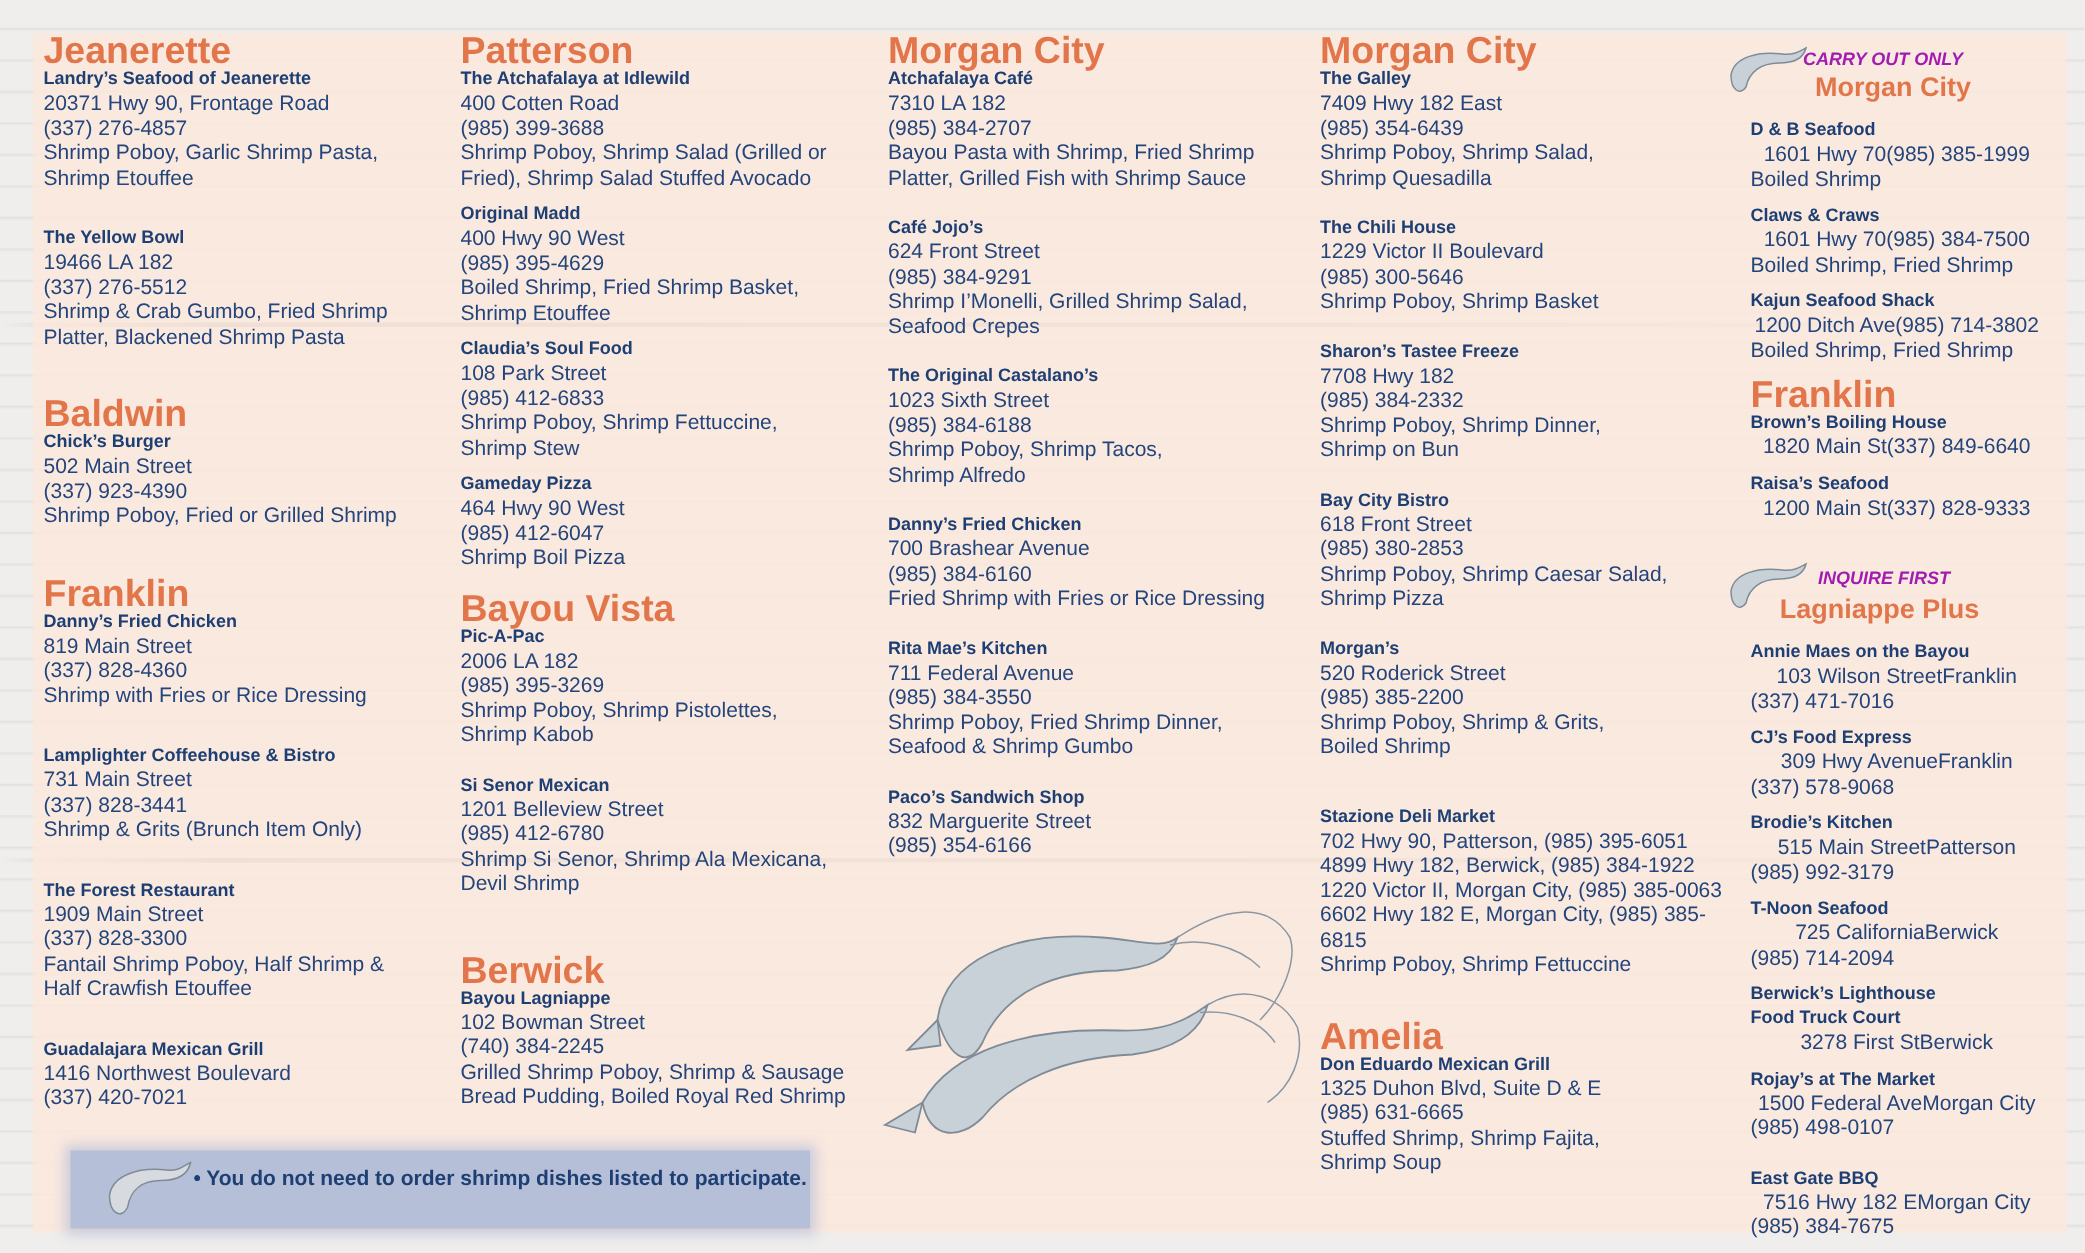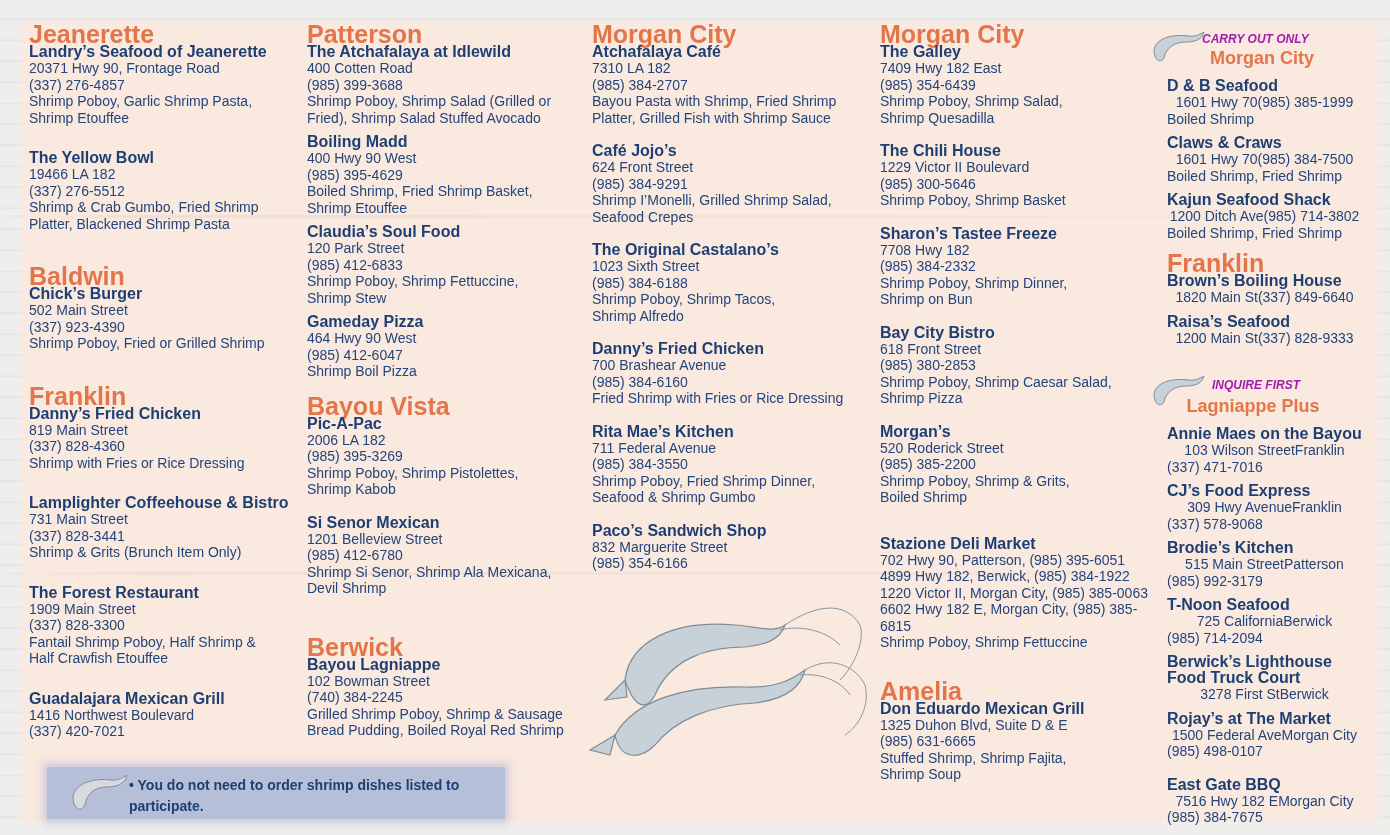--- a/index.html
+++ b/index.html
@@ -8,29 +8,29 @@
     font-family:"Liberation Sans","DejaVu Sans",sans-serif;}
   .wood{position:absolute;inset:0;
     background:
       repeating-linear-gradient(180deg, rgba(255,255,255,0) 0px, rgba(255,255,255,0) 18px, rgba(190,190,190,.25) 19px, rgba(255,255,255,0) 21px),
       #efeeed;}
   .plank{position:absolute;left:0;right:0;height:3px;background:linear-gradient(90deg,rgba(120,120,120,.0),rgba(120,120,120,.45) 10%,rgba(120,120,120,.35) 60%,rgba(120,120,120,.0));}
   .panel{position:absolute;left:22px;top:22px;width:1356px;height:800px;
     background:rgba(252,232,220,.82);}
   .col{position:absolute;top:24px;}
   .city{color:#e2764a;font-weight:bold;font-size:25px;line-height:20px;margin:0;}
-  .rname{color:#1e3f73;font-weight:bold;font-size:16px;line-height:16px;}
+  .rname{color:#1e3f73;font-weight:bold;font-size:12px;line-height:16px;}
   .line{color:#23457c;font-size:14px;line-height:16.5px;}
   .entry{margin-bottom:17px;}
   .entry.tight{margin-bottom:8px;}
   .section{margin-bottom:20px;}
   .twocol{display:flex;justify-content:center;width:195px;}
   .hdr-it{color:#a21caf;font-weight:bold;font-style:italic;font-size:12px;line-height:18px;}
   .hdr-city{color:#e2764a;font-weight:bold;font-size:18px;line-height:20px;text-align:center;}
-  .note{position:absolute;left:47px;top:767px;width:458px;height:52px;background:#b6bfd8;
+  .note{position:absolute;left:47px;top:767px;width:493px;height:52px;background:#b6bfd8;
     box-shadow:0 0 8px 4px rgba(182,191,216,.7);}
   .note-text{position:absolute;left:82px;top:8px;color:#1e3f73;font-weight:bold;font-size:14px;line-height:21px;}
   .shrimp-art{position:absolute;left:585px;top:585px;}
 </style>
 </head>
 <body>
 
 <div class="wood"></div>
 <div class="plank" style="top:215px"></div>
 <div class="plank" style="top:572px"></div>
@@ -96,29 +96,29 @@
   <div class="section" style="margin-bottom:16px">
     <div class="city">Patterson</div>
     <div class="entry tight">
       <div class="rname">The Atchafalaya at Idlewild</div>
       <div class="line">400 Cotten Road</div>
       <div class="line">(985) 399-3688</div>
       <div class="line">Shrimp Poboy, Shrimp Salad (Grilled or</div>
       <div class="line">Fried), Shrimp Salad Stuffed Avocado</div>
     </div>
     <div class="entry tight">
-      <div class="rname">Boiling Madd</div>
+      <div class="rname">Original Madd</div>
       <div class="line">400 Hwy 90 West</div>
       <div class="line">(985) 395-4629</div>
       <div class="line">Boiled Shrimp, Fried Shrimp Basket,</div>
       <div class="line">Shrimp Etouffee</div>
     </div>
     <div class="entry tight">
       <div class="rname">Claudia’s Soul Food</div>
-      <div class="line">120 Park Street</div>
+      <div class="line">108 Park Street</div>
       <div class="line">(985) 412-6833</div>
       <div class="line">Shrimp Poboy, Shrimp Fettuccine,</div>
       <div class="line">Shrimp Stew</div>
     </div>
     <div class="entry tight">
       <div class="rname">Gameday Pizza</div>
       <div class="line">464 Hwy 90 West</div>
       <div class="line">(985) 412-6047</div>
       <div class="line">Shrimp Boil Pizza</div>
     </div>

